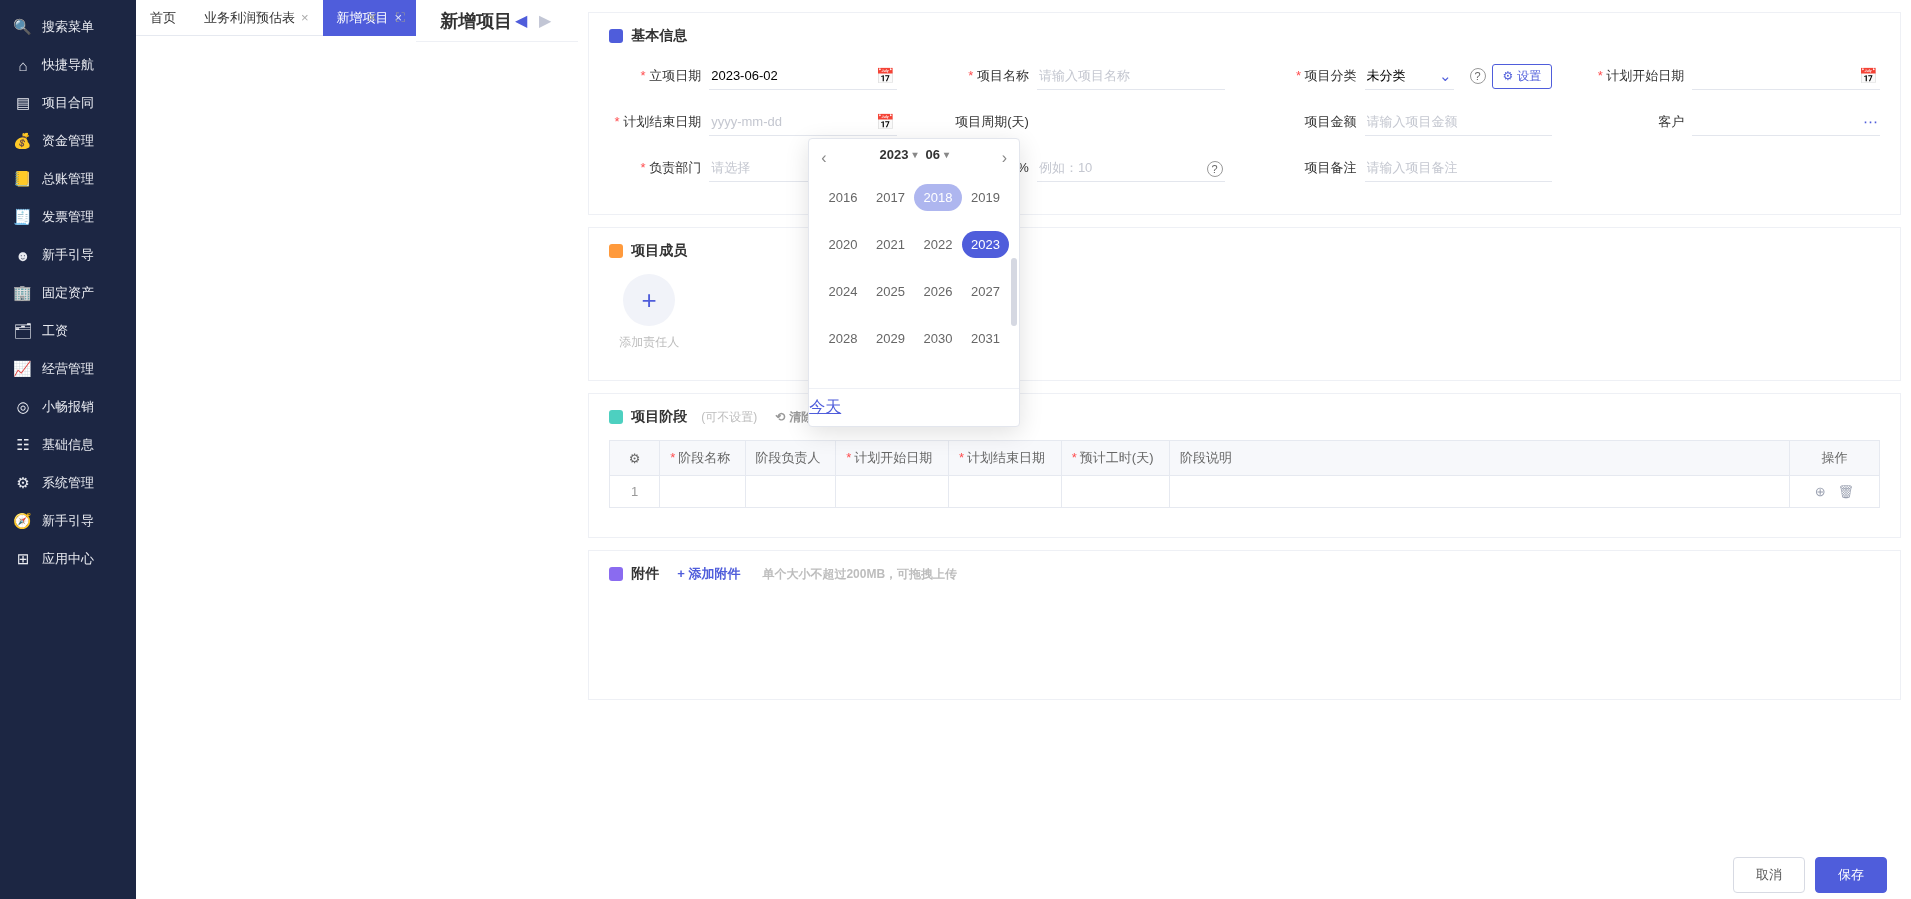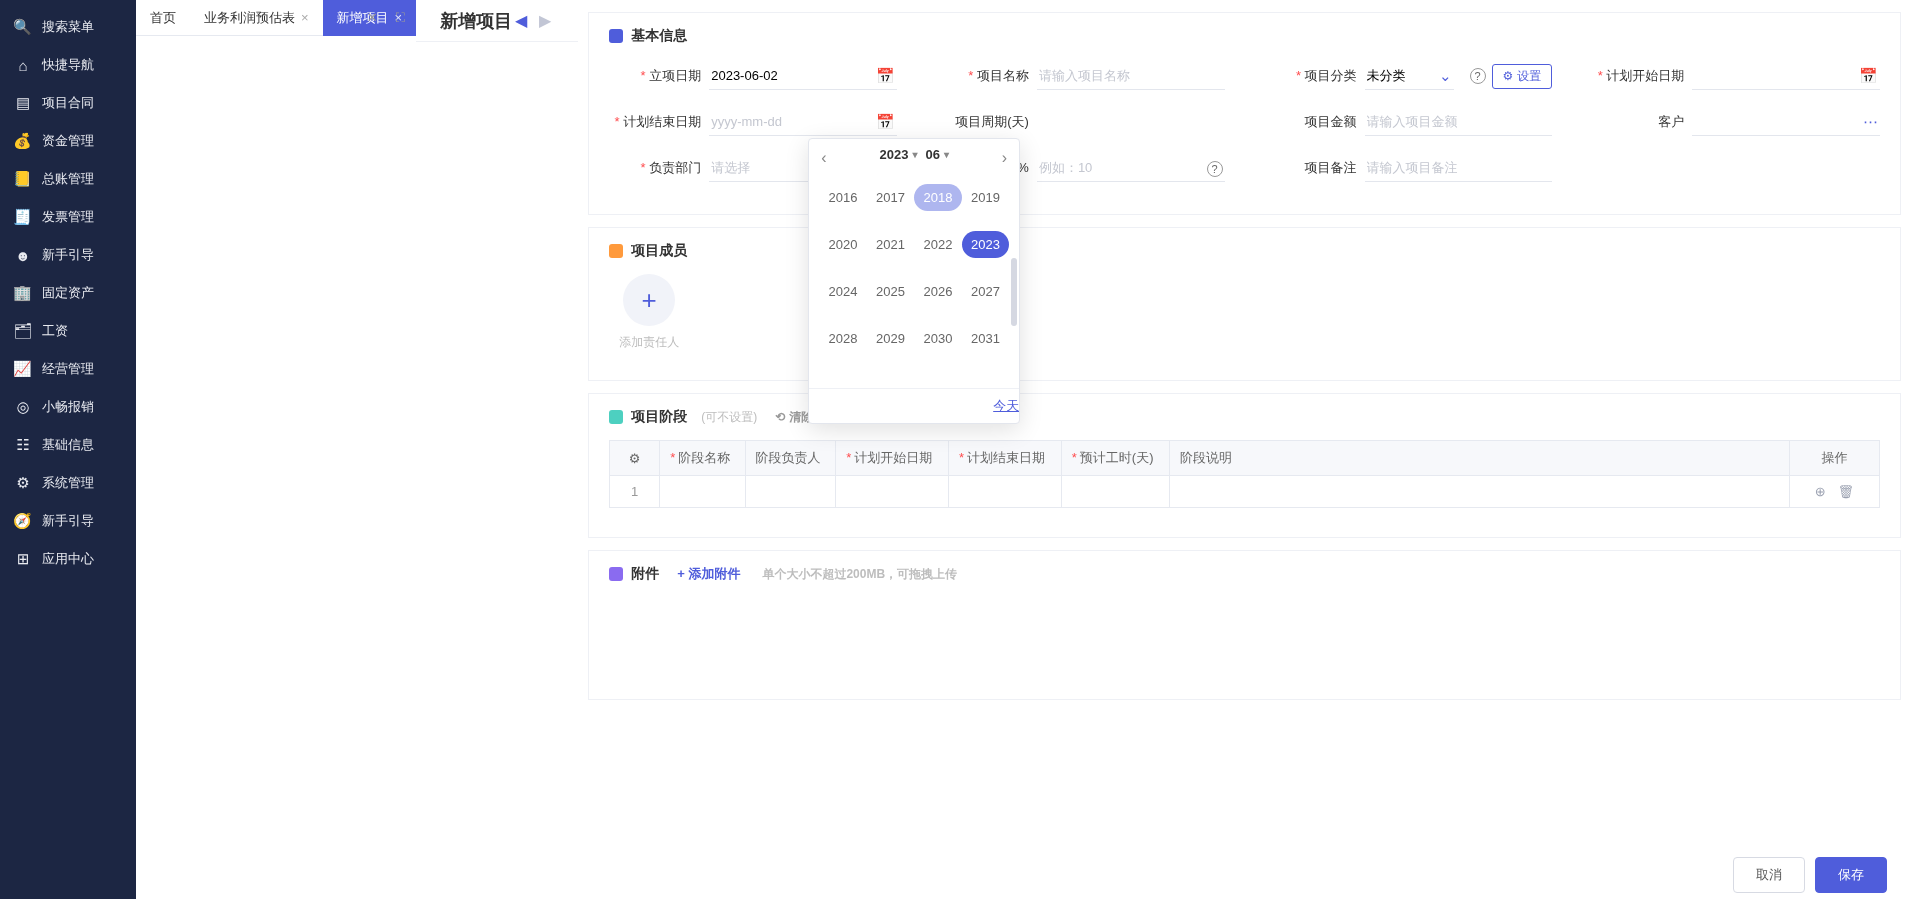--- a/index.html
+++ b/index.html
@@ -93,21 +93,21 @@
   .picker-head .arrw.l { left: 6px; }
   .picker-head .arrw.r { right: 6px; }
   .picker-head .sel { display: inline-flex; align-items: center; gap: 4px; font-weight: 600; cursor: pointer; }
   .picker-head .sel .cv { font-size: 10px; color: #888; }
   .picker-body { position: relative; height: 218px; overflow: hidden; }
   .years-grid { display: grid; grid-template-columns: repeat(4, 1fr); gap: 20px 0; padding: 14px 10px; color:#666; }
   .year-cell { text-align: center; font-size: 13px; padding: 6px 0; border-radius: 14px; cursor: pointer; }
   .year-cell.current { background: #4f5ddb; color: #fff; }
   .year-cell.highlight { background: #aeb6ef; color: #fff; }
   .picker-scroll { position: absolute; right: 2px; top: 88px; width: 6px; height: 68px; background: #d5d8e2; border-radius: 3px; }
-  .picker-foot { border-top: 1px solid #eef0f5; text-align: right; padding: 8px 0; color: #4f5ddb; cursor: pointer; font-size: 13px; text-decoration: underline; }
+  .picker-foot { border-top: 1px solid #eef0f5; text-align: left; padding: 8px 0; color: #4f5ddb; cursor: pointer; font-size: 16px; text-decoration: underline; }
 </style>
 </head>
 <body>
 
 <div class="app">
 
   <div class="sidebar" id="sidebar">
       <div class="sb-item">
         <span class="sb-icon">🔍</span>
         <span>搜索菜单</span>

